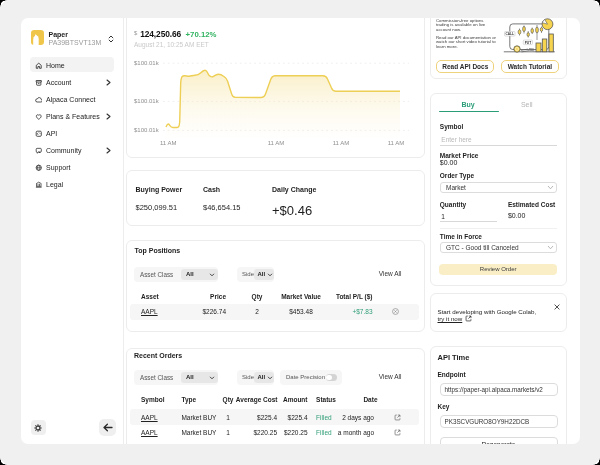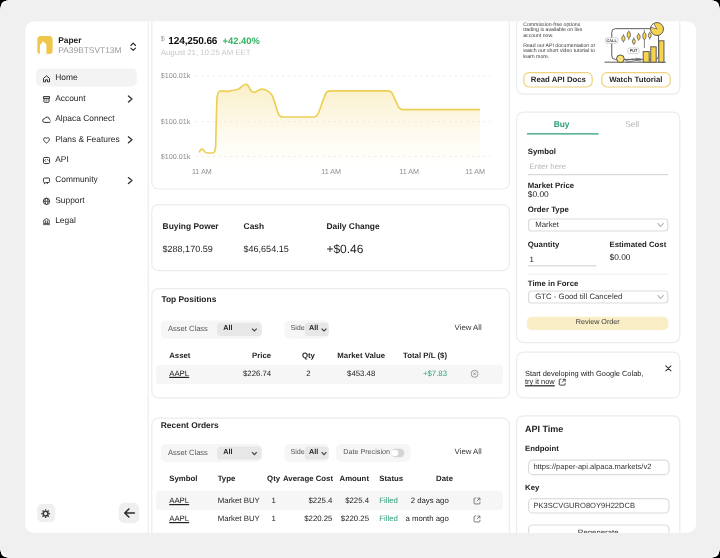--- a/index.html
+++ b/index.html
@@ -91,21 +91,21 @@
       </svg>
 
   <div class="a" style="left:78.5px;top:400.5px;width:17px;height:17px;background:#efefef;border-radius:5px"></div>
   <svg class="a" style="left:82px;top:404.5px" width="10" height="9" viewBox="0 0 10 9">
         <path d="M9 4.5H1.4M4.4 1.2 L1 4.5 L4.4 7.8" fill="none" stroke="#2a2a2a" stroke-width="1.3" stroke-linecap="round" stroke-linejoin="round"></path>
       </svg>
 
   <div class="card" style="left:105px;top:-10px;width:299px;height:150px"></div>
   <div class="a" style="left:113.5px;top:12.3px;font-size:6px;color:#999">$</div>
   <div class="a b" style="left:119.7px;top:11.4px;font-size:8.4px;color:#111;letter-spacing:-0.1px">124,250.66</div>
-  <div class="a b" style="left:165px;top:11.8px;font-size:7.8px;color:#31b361">+42.40%</div>
+  <div class="a b" style="left:165px;top:11.8px;font-size:7.8px;color:#31b361">+70.12%</div>
   <div class="a" style="left:113.5px;top:23px;font-size:6.5px;color:#c9c9c9">August 21, 10:25 AM EET</div>
   <svg class="a" style="left:112.5px;top:37px" width="285" height="95" viewBox="0 0 285 95">
     <defs>
           <linearGradient id="gl" x1="0" y1="0" x2="0" y2="1">
             <stop offset="0" stop-color="#f5dc85" stop-opacity="0.46"></stop>
             <stop offset="0.85" stop-color="#faf0cd" stop-opacity="0.12"></stop>
             <stop offset="1" stop-color="#fdf8e8" stop-opacity="0"></stop>
           </linearGradient>
         </defs>
     <g stroke="#ebebeb" stroke-width="0.8" stroke-dasharray="1.8 3">
@@ -123,23 +123,23 @@
       <text x="263" y="90" text-anchor="middle">11 AM</text>
     </g>
     <path d="M33 72 C34.5 68.5 35.5 68.5 36.5 70 C37.5 71.5 38 72.5 40 72.5 L44 72.5 C46 72.5 46.2 71 46.7 67 L47.7 28 C48 23 48.5 21.5 50 21 C52 20.3 54 21.3 56 21.2 C58 21.1 60 20.2 62 20.2 C64 20.2 66 19.5 67.5 18 C69 16.5 71 14.8 72.5 15.3 C74.5 16 74.5 18.5 76 20.3 C77.5 22 79 22.3 80.5 21.3 C82 20.3 83.5 19.2 85.5 19.2 C87.5 19.2 89 20 90.5 21.2 C92 22.4 93.5 23 94.5 26 L98.5 38.5 C99.3 41.5 100.5 42.3 102.5 42.4 L128 42.5 C130.5 42.5 131.5 41.8 132.5 39 L137.5 25 C138.5 22 139.5 21 142 20.8 L190 20.7 C192.5 20.7 193.5 21.5 194.5 24 L198.5 33 C199.5 35.5 200.5 36.3 203 36.3 L267 36.3 L267 85 L33 85 Z" fill="url(#gl)" stroke="none"></path>
     <path d="M33 72 C34.5 68.5 35.5 68.5 36.5 70 C37.5 71.5 38 72.5 40 72.5 L44 72.5 C46 72.5 46.2 71 46.7 67 L47.7 28 C48 23 48.5 21.5 50 21 C52 20.3 54 21.3 56 21.2 C58 21.1 60 20.2 62 20.2 C64 20.2 66 19.5 67.5 18 C69 16.5 71 14.8 72.5 15.3 C74.5 16 74.5 18.5 76 20.3 C77.5 22 79 22.3 80.5 21.3 C82 20.3 83.5 19.2 85.5 19.2 C87.5 19.2 89 20 90.5 21.2 C92 22.4 93.5 23 94.5 26 L98.5 38.5 C99.3 41.5 100.5 42.3 102.5 42.4 L128 42.5 C130.5 42.5 131.5 41.8 132.5 39 L137.5 25 C138.5 22 139.5 21 142 20.8 L190 20.7 C192.5 20.7 193.5 21.5 194.5 24 L198.5 33 C199.5 35.5 200.5 36.3 203 36.3 L267 36.3" fill="none" stroke="#eecf55" stroke-width="1.4"></path>
   </svg>
 
   <div class="card" style="left:105px;top:151.5px;width:299px;height:56px"></div>
   <div class="a b" style="left:115px;top:167.5px;font-size:7px;color:#1e1e1e">Buying Power</div>
   <div class="a b" style="left:182.5px;top:167.5px;font-size:7px;color:#1e1e1e">Cash</div>
   <div class="a b" style="left:251.5px;top:167.5px;font-size:7px;color:#1e1e1e">Daily Change</div>
-  <div class="a" style="left:115px;top:185px;font-size:7.5px;color:#1e1e1e">$288,170.59</div>
+  <div class="a" style="left:115px;top:185px;font-size:7.5px;color:#1e1e1e">$250,099.51</div>
   <div class="a" style="left:182.5px;top:185px;font-size:7.5px;color:#1e1e1e">$46,654.15</div>
-  <div class="a" style="left:251.5px;top:185px;font-size:10px;color:#1e1e1e">+$0.46</div>
+  <div class="a" style="left:251.5px;top:185px;font-size:13px;color:#1e1e1e">+$0.46</div>
 
   <div class="card" style="left:105px;top:221.5px;width:299px;height:92px"></div>
   <div class="a b" style="left:114px;top:228.5px;font-size:7px;color:#1e1e1e">Top Positions</div>
   <div class="pill" style="left:113.5px;top:249px;width:84px;height:14.5px"></div>
   <div class="a" style="left:119.5px;top:253px;font-size:6.3px;color:#555">Asset Class</div>
   <div class="sel" style="left:160px;top:251px;width:37.5px;height:10.5px"></div>
   <div class="a" style="left:165.5px;top:253px;font-size:6px;font-weight:bold;color:#222">All</div>
   <svg class="a" style="left:188.5px;top:254.5px" width="6" height="4" viewBox="0 0 6 4">
         <path d="M1 0.8 L3 2.8 L5 0.8" fill="none" stroke="#444" stroke-width="1"></path>
       </svg>

